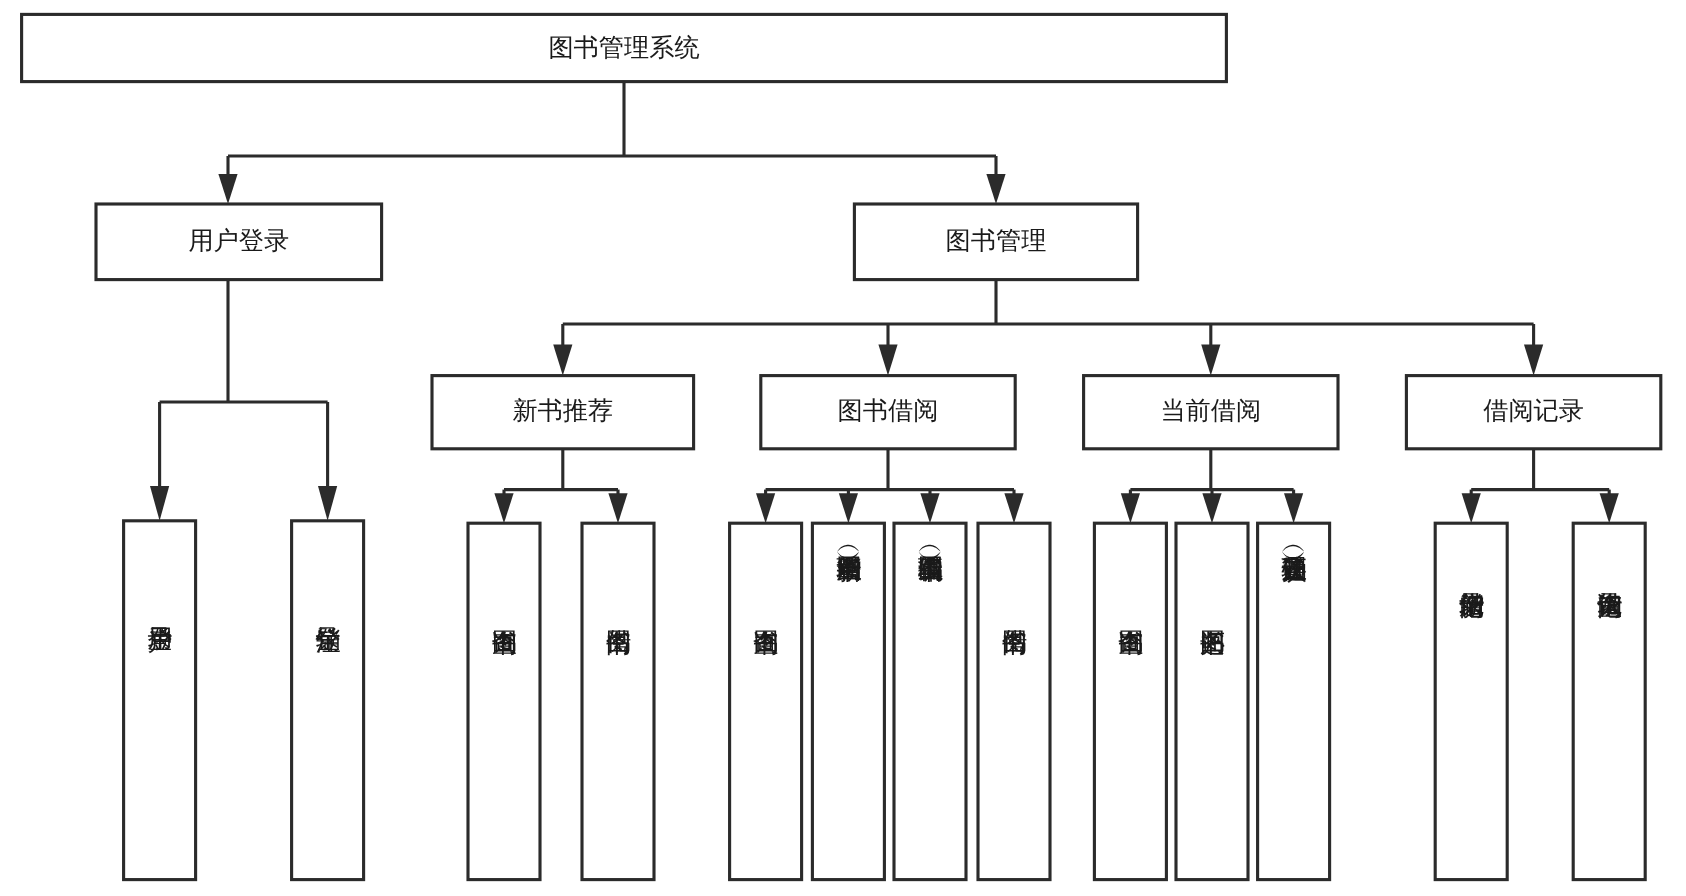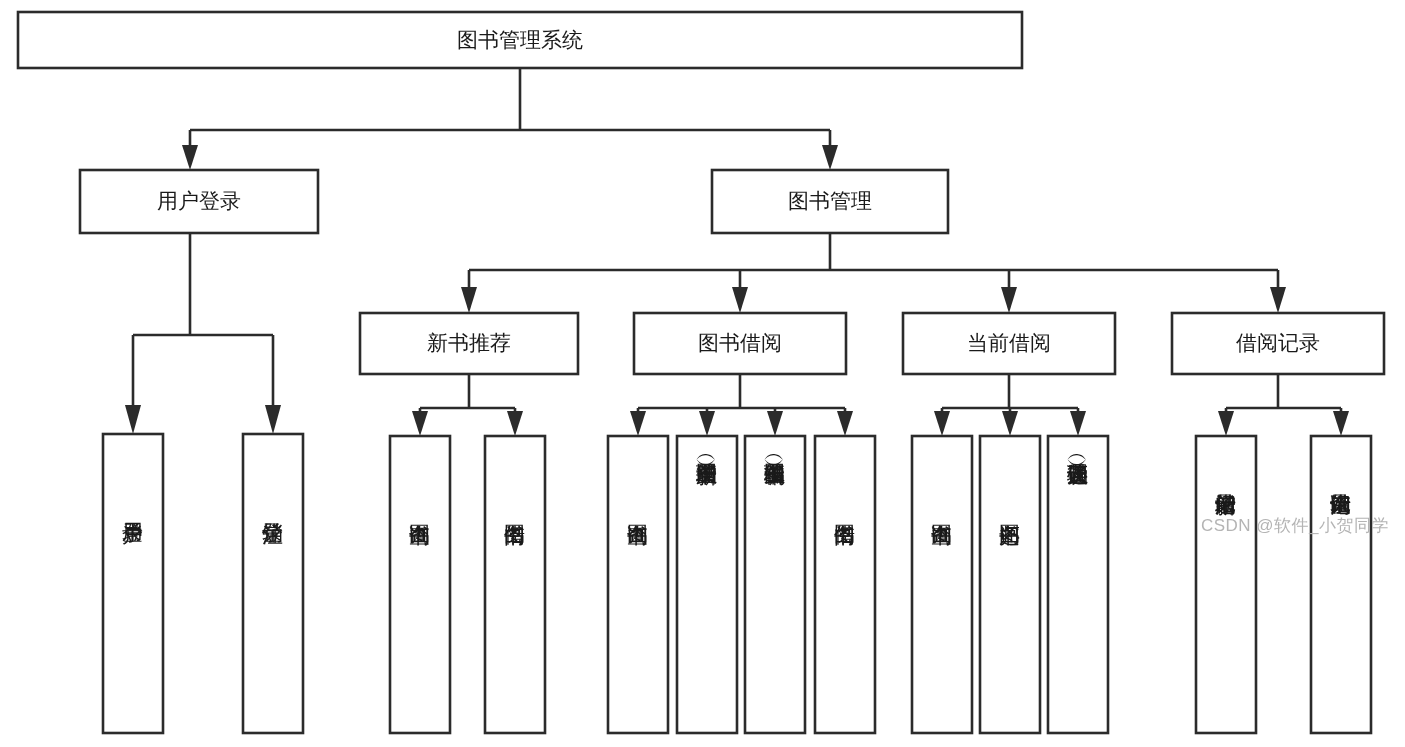--- a/index.html
+++ b/index.html
@@ -249,15 +249,14 @@
       <text class="node-label-v" x="1226" y="477">新增借阅记录</text>
     </g>
 
     <g>
       <rect class="node-box" x="1311" y="436" width="60" height="297"></rect>
       <text class="node-label-v" x="1341" y="477">查询借阅记录</text>
     </g>
 
   </svg>
 
-  <div class="watermark">CSDN @软件_小贺同学</div>
 
 </div>
 
 </body></html>

